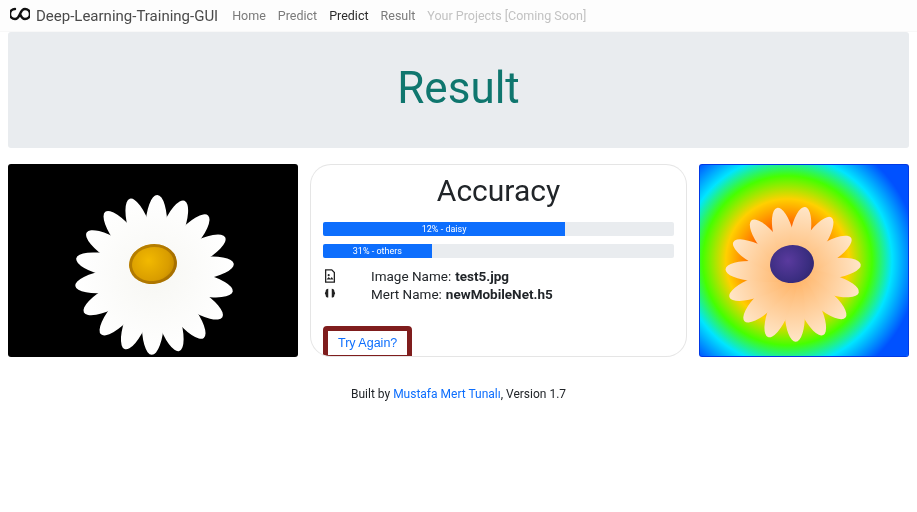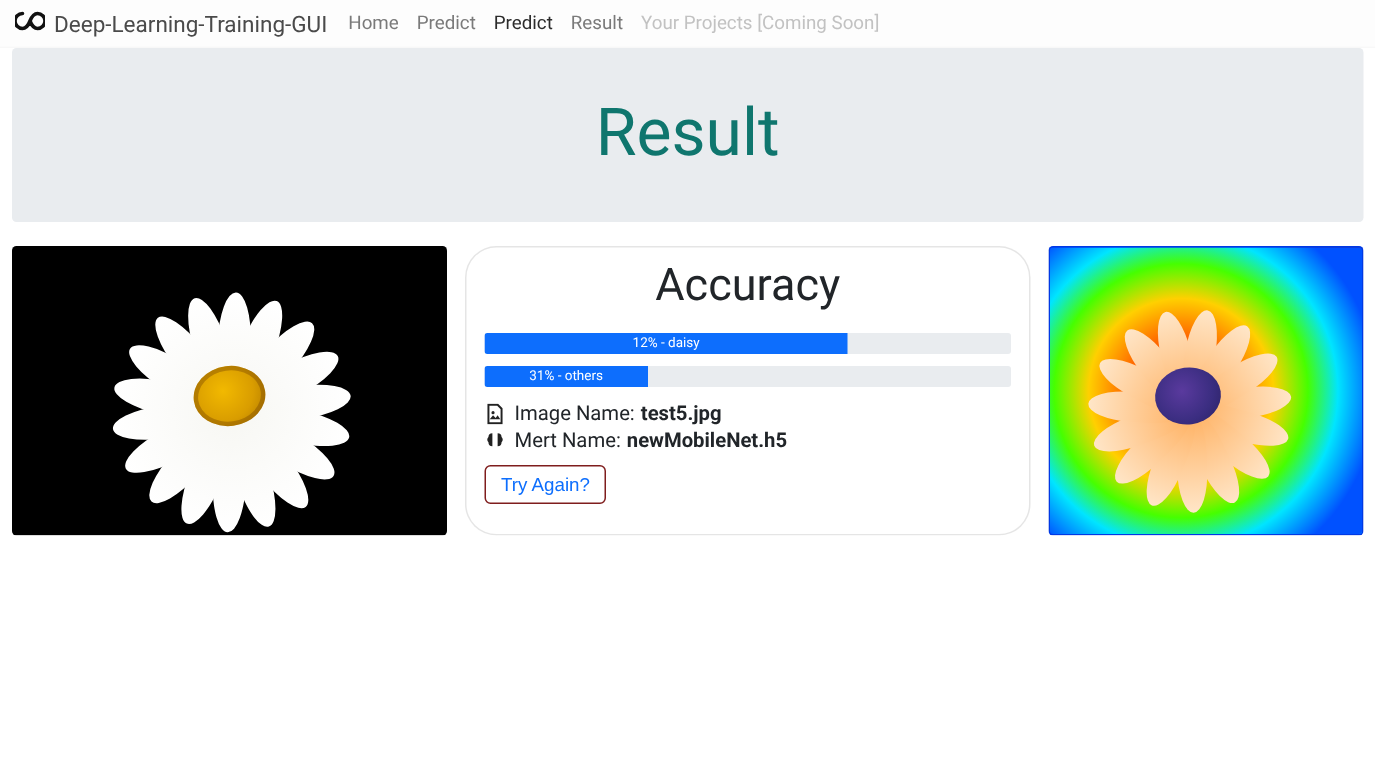--- a/index.html
+++ b/index.html
@@ -118,27 +118,27 @@
     white-space: nowrap;
   }
   .info-line {
     display: flex;
     align-items: center;
     font-size: 13.5px;
     margin-top: 10px;
   }
   .info-line + .info-line { margin-top: 2px; }
   .info-icon { margin-right: 6px; display: inline-flex; }
-  .info-label { margin-right: 4px; }
+  .info-label { margin-right: 4px; margin-left: 28px; }
   .info-value { font-weight: 700; }
 
   .btn-try {
-    margin-top: 8px;
+    margin-top: 24px;
     display: inline-block;
-    border: 1px solid #7f1d1d;
+    border: 5px solid #7f1d1d;
     color: #0d6efd;
     background: #fff;
     border-radius: 4px;
     padding: 5px 10px;
     font-size: 12.5px;
     cursor: pointer;
   }
 
   .footer {
     text-align: center;
@@ -307,14 +307,17 @@
           <div class="petal" style="transform: rotate(288deg)"></div>
           <div class="petal" style="transform: rotate(312deg)"></div>
           <div class="petal" style="transform: rotate(336deg)"></div>
           <div class="center-core"></div>
         </div>
       </div>
     </div>
 
   </div>
 
+  <div class="footer">
+    <span>Built by </span><a href="#">Mustafa Mert Tunalı</a><span>, Version 1.7</span>
+  </div>
 
 </div>
 
 </body></html>

